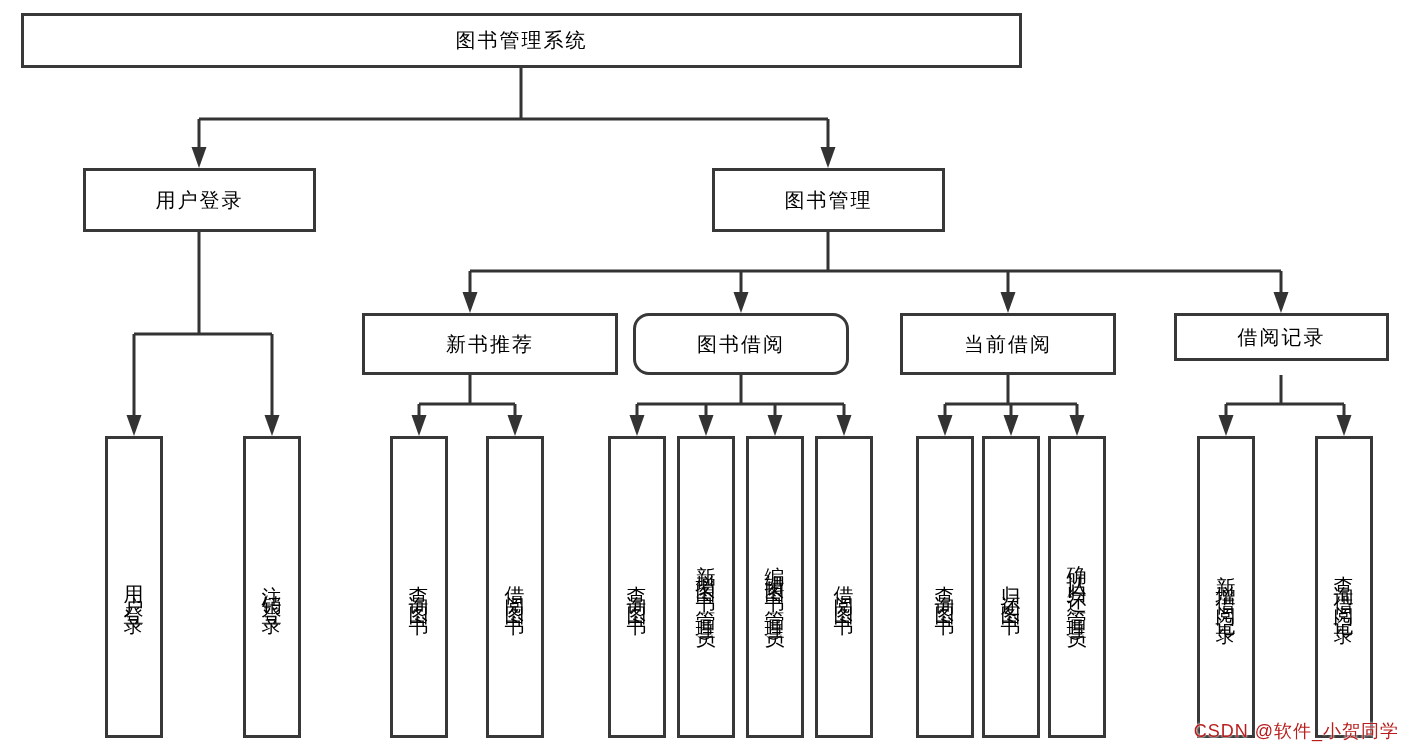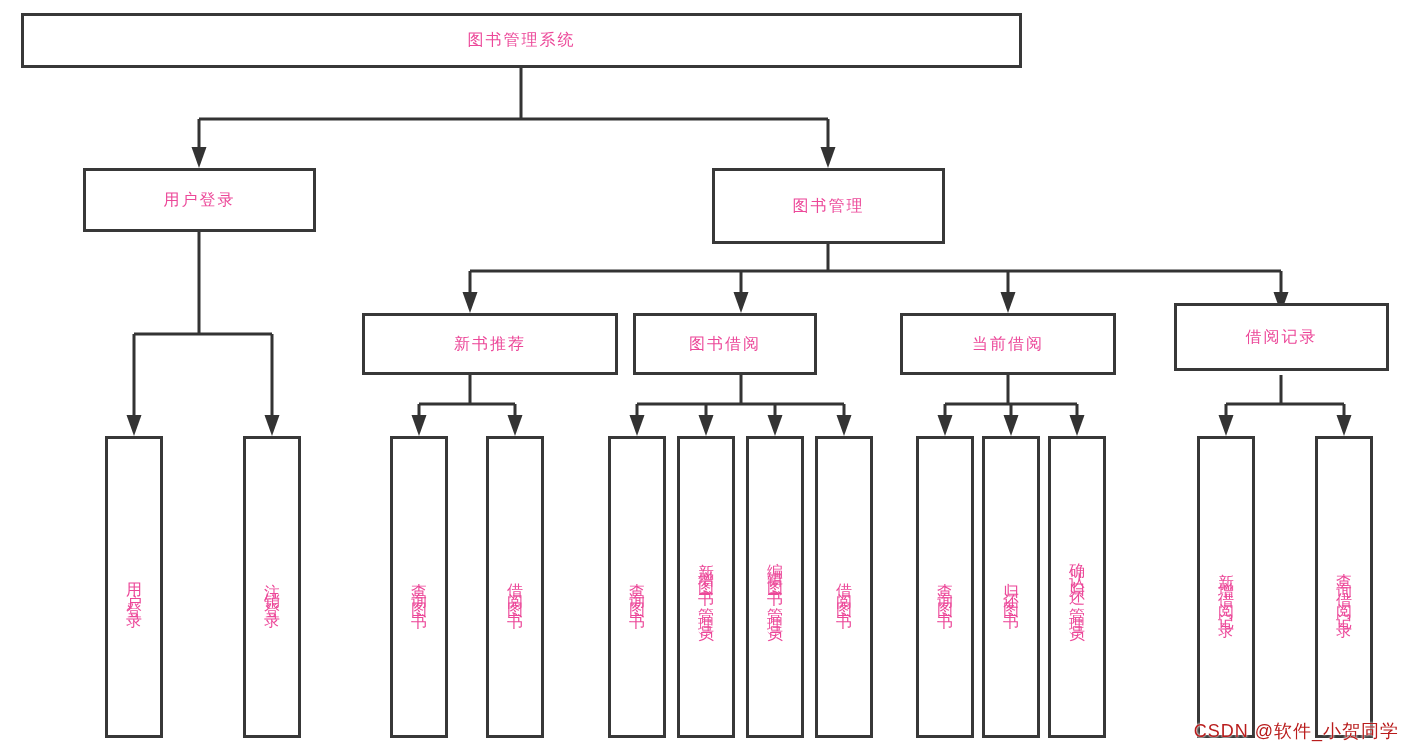--- a/index.html
+++ b/index.html
@@ -15,25 +15,25 @@
     position: absolute;
     left: 0; top: 0;
     width: 1405px; height: 747px;
     pointer-events: none;
   }
   .box {
     position: absolute;
     box-sizing: border-box;
     background: #ffffff;
     border: 3px solid #383838;
-    color: #ec4899;
+    color: #000000;
     display: flex;
     align-items: center;
     justify-content: center;
-    font-size: 16px;
+    font-size: 20px;
     letter-spacing: 2px;
     z-index: 2;
   }
   .vbox {
     writing-mode: vertical-lr;
     text-orientation: mixed;
     letter-spacing: 10px;
     line-height: 1;
     padding-top: 6px;
   }
@@ -94,26 +94,26 @@
       <polygon points="1003.5,415 1018.5,415 1011,436"></polygon>
       <polygon points="1069.5,415 1084.5,415 1077,436"></polygon>
       <polygon points="1218.5,415 1233.5,415 1226,436"></polygon>
       <polygon points="1336.5,415 1351.5,415 1344,436"></polygon>
     </g>
   </svg>
 
   <div class="box" style="left:21px; top:13px; width:1001px; height:55px;">图书管理系统</div>
 
   <div class="box" style="left:83px; top:168px; width:233px; height:64px;">用户登录</div>
-  <div class="box" style="left:712px; top:168px; width:233px; height:76px;">图书管理</div>
+  <div class="box" style="left:712px; top:168px; width:233px; height:64px;">图书管理</div>
 
   <div class="box" style="left:362px; top:313px; width:256px; height:62px;">新书推荐</div>
-  <div class="box" style="left:633px; top:313px; width:184px; height:62px;">图书借阅</div>
+  <div class="box" style="left:633px; top:313px; width:216px; height:62px;border-radius:16px;">图书借阅</div>
   <div class="box" style="left:900px; top:313px; width:216px; height:62px;">当前借阅</div>
-  <div class="box" style="left:1174px; top:303px; width:215px; height:68px;">借阅记录</div>
+  <div class="box" style="left:1174px; top:313px; width:215px; height:48px;">借阅记录</div>
 
   <div class="box vbox" style="left:105px; top:436px; width:58px; height:302px;">用户登录</div>
   <div class="box vbox" style="left:243px; top:436px; width:58px; height:302px;">注销登录</div>
 
   <div class="box vbox" style="left:390px; top:436px; width:58px; height:302px;">查询图书</div>
   <div class="box vbox" style="left:486px; top:436px; width:58px; height:302px;">借阅图书</div>
 
   <div class="box vbox" style="left:608px; top:436px; width:58px; height:302px;">查询图书</div>
   <div class="box vbox long" style="left:677px; top:436px; width:58px; height:302px;">新增图书（管理员）</div>
   <div class="box vbox long" style="left:746px; top:436px; width:58px; height:302px;">编辑图书（管理员）</div>

